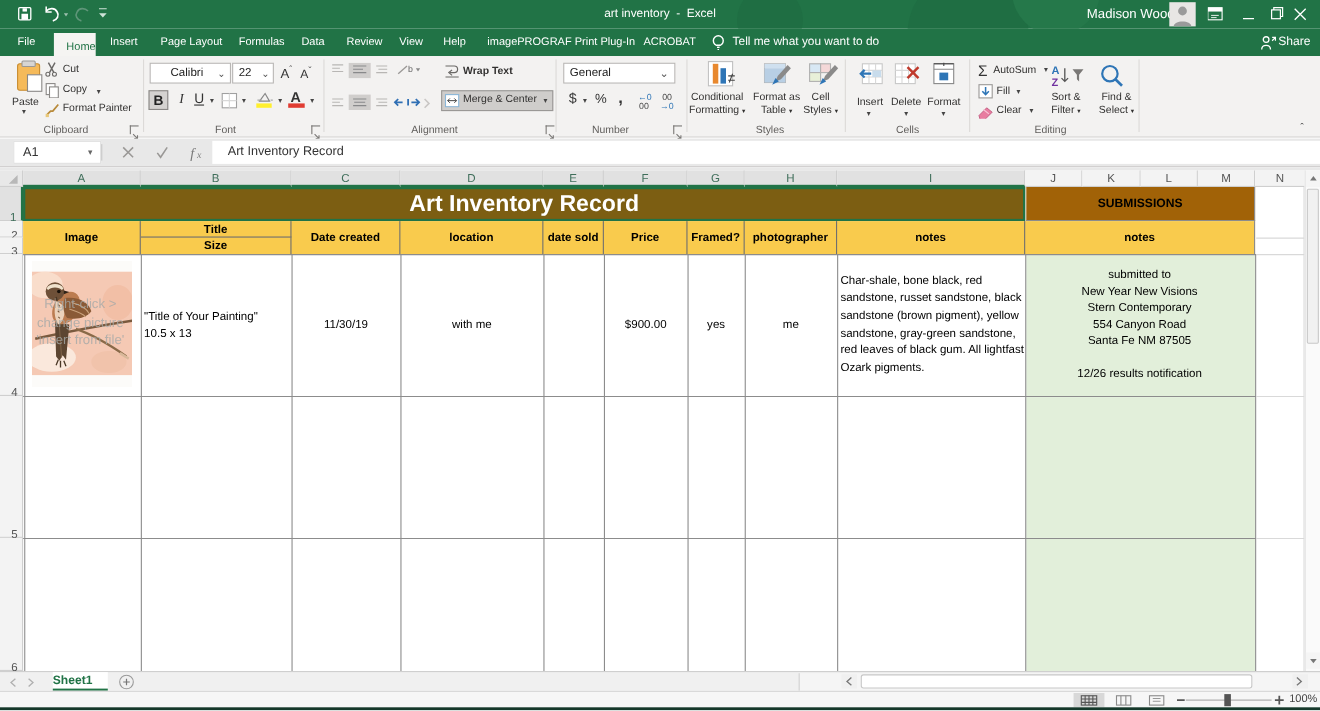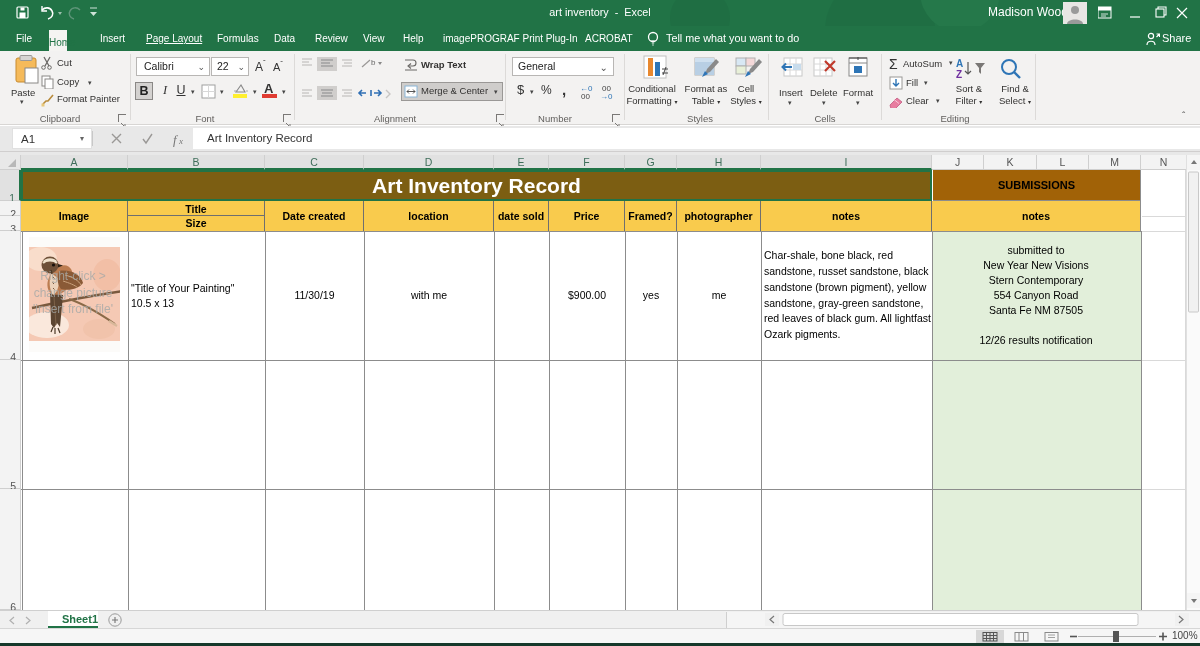--- a/index.html
+++ b/index.html
@@ -4,21 +4,21 @@
 <style>
 *{margin:0;padding:0;box-sizing:border-box;}
 html,body{width:1200px;height:646px;overflow:hidden;}
 body{font-family:"Liberation Sans",sans-serif;}
 #app{position:relative;width:1200px;height:646px;background:#fff;overflow:hidden;}
 .abs{position:absolute;}
 
 #titlebar{position:absolute;left:0;top:0;width:1200px;height:26px;background:#217346;color:#fff;}
 #tabrow{position:absolute;left:0;top:26px;width:1200px;height:25px;background:#217346;color:#fff;font-size:10px;}
 .tab{position:absolute;top:0;height:25px;line-height:25px;color:#fff;}
-#hometab{position:absolute;left:49px;top:4px;width:18px;height:25px;background:#f5f4f2;color:#217346;text-align:right;line-height:25px;font-size:10px;}
+#hometab{position:absolute;left:49px;top:4px;width:38px;height:25px;background:#f5f4f2;color:#217346;text-align:right;line-height:25px;font-size:10px;}
 
 #ribbon{position:absolute;left:0;top:51px;width:1200px;height:74px;background:#f3f2f1;border-bottom:1px solid #d8d6d4;}
 .gsep{position:absolute;top:3px;height:66px;width:1px;background:#dcdad8;}
 .glabel{position:absolute;top:62px;font-size:9.5px;color:#605e5c;text-align:center;}
 .glaunch{position:absolute;top:63px;width:8px;height:8px;border-left:1px solid #7a7876;border-top:1px solid #7a7876;}
 .rtext{font-size:9.5px;color:#323130;}
 .rtext2{font-size:9.5px;color:#323130;text-align:center;line-height:11.5px;}
 
 #fbar{position:absolute;left:0;top:126px;width:1200px;height:26px;background:#e8e8e8;border-bottom:1px solid #d0cece;}
 #namebox{position:absolute;left:0px;top:2px;width:80px;height:21px;background:#fff;border:1px solid #e0e0e0;font-size:11.5px;color:#333;line-height:20px;padding-left:8px;margin-left:12px;}
@@ -81,21 +81,21 @@
       <rect x="58" y="3" width="8" height="8" fill="none" stroke="#fff" stroke-width="1.1"></rect>
       <path d="M60 3 l0 -2 8 0 0 8 -2 0" fill="none" stroke="#fff" stroke-width="1.1"></path>
 
       <path d="M79 2 l10 10 M89 2 l-10 10" stroke="#fff" stroke-width="1.2"></path>
     </svg>
   </div>
   <div id="tabrow">
     <div id="hometab">Home</div>
     <div class="tab" style="left:16px;">File</div>
     <div class="tab" style="left:100px;">Insert</div>
-    <div class="tab" style="left:146px;text-decoration:underline;">Page Layout</div>
+    <div class="tab" style="left:146px;">Page Layout</div>
     <div class="tab" style="left:217px;">Formulas</div>
     <div class="tab" style="left:274px;">Data</div>
     <div class="tab" style="left:315px;">Review</div>
     <div class="tab" style="left:363px;">View</div>
     <div class="tab" style="left:403px;">Help</div>
     <div class="tab" style="left:443px;font-size:10px;">imagePROGRAF Print Plug-In</div>
     <div class="tab" style="left:585px;">ACROBAT</div>
     <svg class="abs" style="left:646px;top:4px" width="16" height="18">
       <circle cx="7" cy="7" r="4.5" fill="none" stroke="#fff" stroke-width="1.3"></circle>
       <path d="M5.5 11 l3 0 M5.8 13 l2.4 0 M6.3 15 l1.4 0" stroke="#fff" stroke-width="1.1"></path>
@@ -144,21 +144,21 @@
     <svg class="abs" style="left:40px;top:42px" width="16" height="14">
       <path d="M3 11 l3 -3 2 0 5 -6" stroke="#b88a3a" stroke-width="1.6" fill="none"></path>
       <rect x="1.5" y="10.5" width="3" height="3" fill="#e8c87a"></rect>
     </svg>
     <div class="rtext" style="position:absolute;left:57px;top:42px;">Format Painter</div>
 
     <div class="glabel" style="left:165px;width:80px;">Font</div>
     <div class="glaunch" style="left:283px;"><svg width="8" height="8">
           <path d="M2 2 l4 4 M6 3 l0 3 -3 0" stroke="#7a7876" fill="none"></path>
         </svg></div>
-    <div class="abs" style="left:136px;top:6px;width:74px;height:19px;background:#fff;border:1px solid #b8b6b4;font-size:10.5px;color:#222;line-height:17px;padding-left:7px;">Calibri<span style="position:absolute;right:4px;top:1px;color:#555;font-size:9px;">⌄</span></div>
+    <div class="abs" style="left:136px;top:6px;width:74px;height:19px;background:#fff;border:1px solid #b8b6b4;font-size:10.5px;color:#222;line-height:17px;padding-left:18px;">Calibri<span style="position:absolute;right:4px;top:1px;color:#555;font-size:9px;">⌄</span></div>
     <div class="abs" style="left:211px;top:6px;width:38px;height:19px;background:#fff;border:1px solid #b8b6b4;font-size:10.5px;color:#222;line-height:17px;padding-left:5px;">22<span style="position:absolute;right:3px;top:1px;color:#555;font-size:9px;">⌄</span></div>
     <div class="abs" style="left:255px;top:7px;font-size:12px;color:#333;">A<span style="font-size:8px;vertical-align:6px;">ˆ</span></div>
     <div class="abs" style="left:273px;top:8px;font-size:11px;color:#333;">A<span style="font-size:8px;vertical-align:5px;">ˇ</span></div>
     <div class="abs" style="left:135px;top:31px;width:18px;height:18px;background:#d4d2d0;border:1px solid #8a8886;font-weight:bold;font-size:12.5px;color:#222;text-align:center;line-height:17px;">B</div>
     <div class="abs" style="left:158px;top:31px;width:14px;height:18px;font-style:italic;font-size:12.5px;color:#333;text-align:center;line-height:17px;font-family:'Liberation Serif',serif;">I</div>
     <div class="abs" style="left:174px;top:31px;width:14px;height:18px;font-size:12.5px;color:#333;text-align:center;line-height:17px;text-decoration:underline;">U</div>
     <div class="abs" style="left:191px;top:37px;font-size:7px;color:#444;">▾</div>
     <svg class="abs" style="left:201px;top:33px" width="16" height="15">
       <rect x="1" y="1" width="13" height="13" fill="#fff" stroke="#a0a0a0"></rect>
       <path d="M1 7.5 l13 0 M7.5 1 l0 13" stroke="#d8d8d8"></path>
@@ -472,21 +472,21 @@
         <rect x="0" y="438" width="14" height="15" fill="#f5f5f5"></rect>
         <path d="M4 444 l3 4 3 -4 z" fill="#777"></path>
       </svg>
     </div>
   </div>
   <div id="tabstrip">
     <svg class="abs" style="left:6px;top:3px" width="40" height="12">
       <path d="M8 3 l-4 3.5 4 3.5" fill="none" stroke="#b0b0b0" stroke-width="1.2"></path>
       <path d="M20 3 l4 3.5 -4 3.5" fill="none" stroke="#b0b0b0" stroke-width="1.2"></path>
     </svg>
-    <div class="abs" style="left:48px;top:0;width:50px;height:17px;background:#fff;border-bottom:2px solid #217346;text-align:right;font-size:11px;font-weight:bold;color:#217346;line-height:16px;">Sheet1</div>
+    <div class="abs" style="left:48px;top:0;width:50px;height:17px;background:#fff;border-bottom:2px solid #217346;text-align:left;font-size:11px;font-weight:bold;color:#217346;line-height:16px;">Sheet1</div>
     <svg class="abs" style="left:108px;top:2px" width="15" height="15">
       <circle cx="7" cy="7" r="6.2" fill="none" stroke="#9a9a9a"></circle>
       <path d="M7 4 l0 6 M4 7 l6 0" stroke="#767676" stroke-width="1.1"></path>
     </svg>
 
     <div class="abs" style="left:726px;top:1px;width:474px;height:16px;background:#f5f5f5;border-left:1px solid #cfcfcf;">
       <svg width="474" height="16">
         <rect x="38" y="1" width="14" height="13" fill="#f0f0f0"></rect>
         <path d="M47 4 l-4 3.5 4 3.5" fill="none" stroke="#777" stroke-width="1.2"></path>
         <rect x="56" y="1.5" width="355" height="12" rx="2" fill="#fff" stroke="#c8c8c8"></rect>

